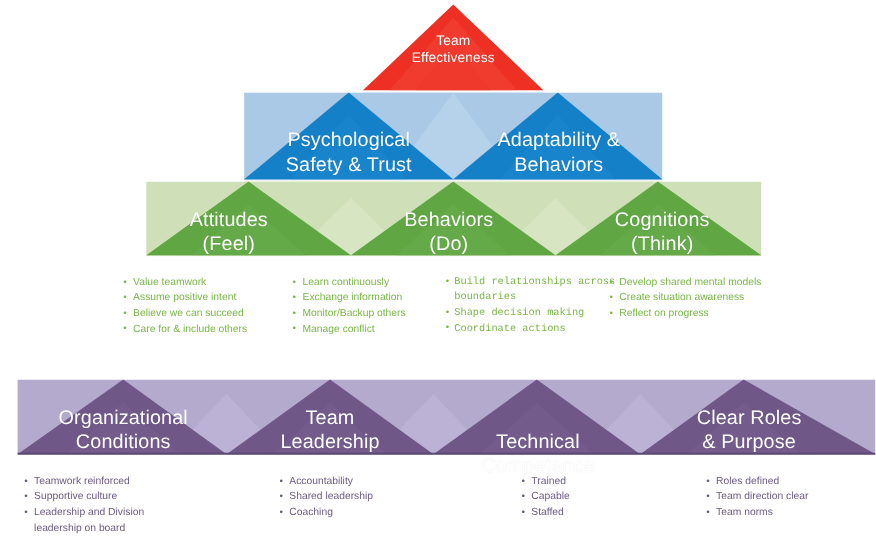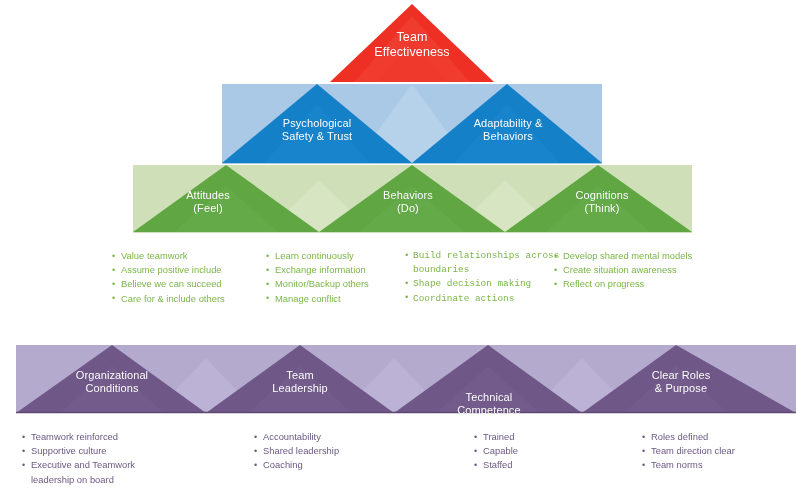--- a/index.html
+++ b/index.html
@@ -13,21 +13,21 @@
 
   
   .svglayer{ position:absolute; left:0; top:0; width:796px; height:501px; }
 
   
   .plabel{
     position:absolute;
     color:#ffffff;
     text-align:center;
     line-height:1.22;
-    font-size:11px;
+    font-size:18px;
     letter-spacing:.1px;
     z-index:6;
     pointer-events:none;
     text-shadow:0 0 1px rgba(0,0,0,.12);
   }
   .plabel.apex{ font-size:12.5px; }
 
   
   .bullets{
     position:absolute;
@@ -182,21 +182,21 @@
     <div>Competence</div>
   </div>
   <div class="plabel" style="left:620px; top:369px; width:122px;">
     <div>Clear Roles</div>
     <div>&amp; Purpose</div>
   </div>
 
   <div class="bullets green-b" style="left:112px; top:249px; width:150px;">
     <ul>
       <li>Value teamwork</li>
-      <li>Assume positive include</li>
+      <li>Assume positive intent</li>
       <li>Believe we can succeed</li>
       <li>Care for &amp; include others</li>
     </ul>
   </div>
 
   <div class="bullets green-b" style="left:266px; top:249px; width:140px;">
     <ul>
       <li>Learn continuously</li>
       <li>Exchange information</li>
       <li>Monitor/Backup others</li>
@@ -218,21 +218,21 @@
       <li>Develop shared mental models</li>
       <li>Create situation awareness</li>
       <li>Reflect on progress</li>
     </ul>
   </div>
 
   <div class="bullets purple-b" style="left:22px; top:430px; width:160px;">
     <ul>
       <li>Teamwork reinforced</li>
       <li>Supportive culture</li>
-      <li>Executive and Teamwork</li>
+      <li>Leadership and Division</li>
       <li class="cont">leadership on board</li>
     </ul>
   </div>
 
   <div class="bullets purple-b" style="left:254px; top:430px; width:140px;">
     <ul>
       <li>Accountability</li>
       <li>Shared leadership</li>
       <li>Coaching</li>
     </ul>

